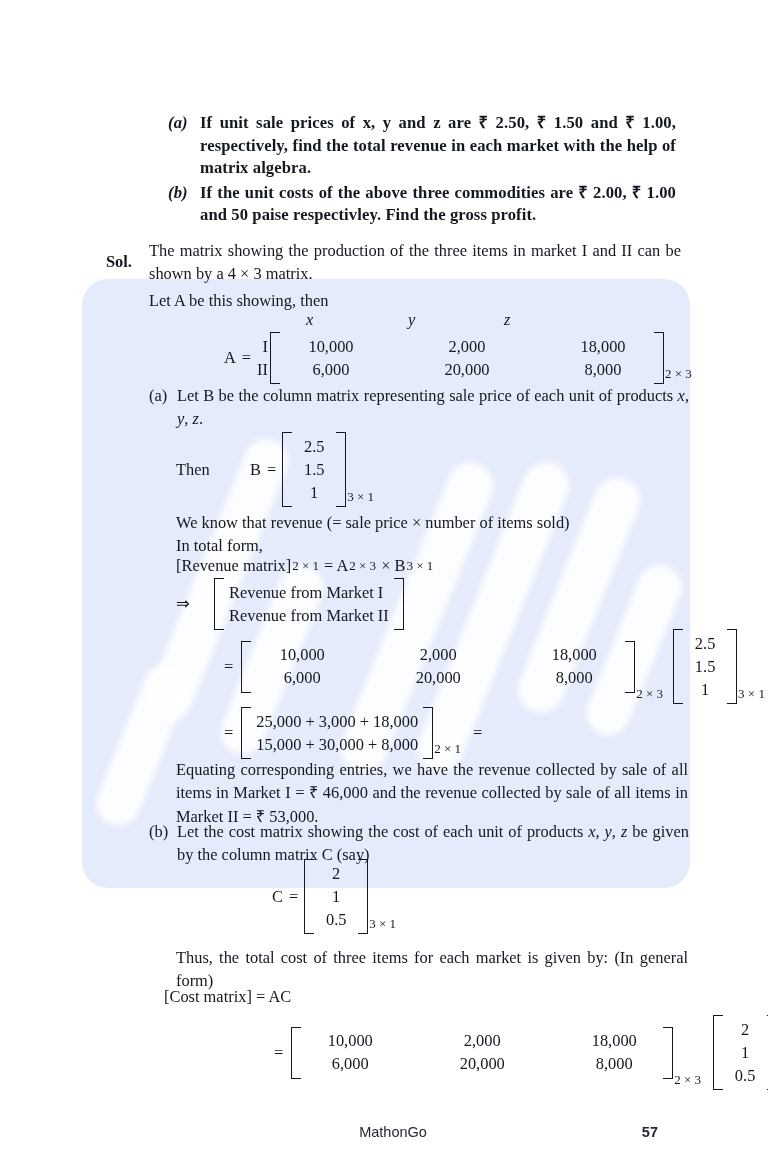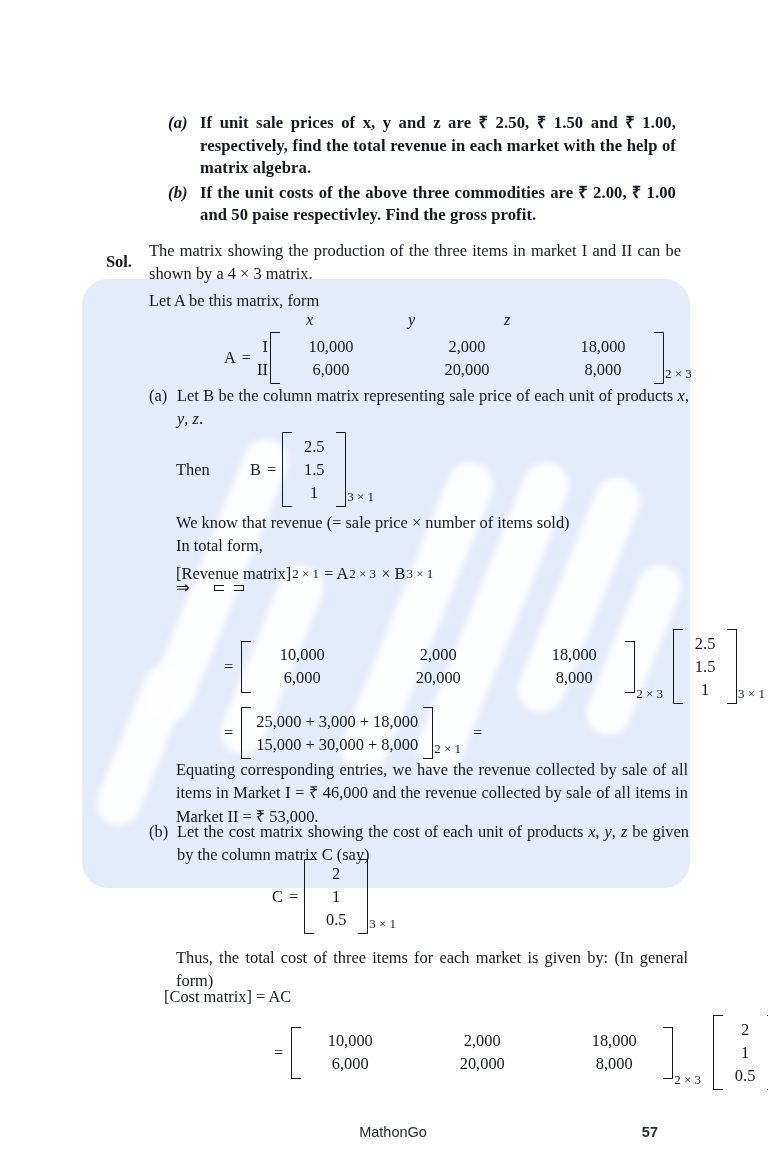--- a/index.html
+++ b/index.html
@@ -226,21 +226,21 @@
         <div class="marker">(b)</div>
         <div class="qtext just">If the unit costs of the above three commodities are ₹ 2.00, ₹ 1.00 and 50 paise respectivley. Find the gross profit.</div>
       </div>
     </div>
 
     <div class="solrow row">
       <div class="marker">Sol.</div>
       <div class="soltext just">The matrix showing the production of the three items in market I and II can be shown by a 4 × 3 matrix.</div>
     </div>
 
-    <div class="para" style="left:149px; top:289px;">Let A be this matrix, form</div>
+    <div class="para" style="left:149px; top:289px;">Let A be this showing, then</div>
 
     <div class="collab" style="left:306px; top:310px;">x</div>
     <div class="collab" style="left:408px; top:310px;">y</div>
     <div class="collab" style="left:504px; top:310px;">z</div>
 
     <div class="eqline" style="left:224px; top:332px;">
       <span>A</span>
       <span style="margin:0 6px;">=</span>
       <span class="rowlab">
         <span>I</span>
@@ -288,34 +288,40 @@
             </span>
         </span>
         <span class="brk brk-r"></span>
       </span>
       <span class="sub">3 × 1</span>
     </div>
 
     <div class="para" style="left:176px; top:511px;">We know that revenue (= sale price × number of items sold)</div>
     <div class="para" style="left:176px; top:534px;">In total form,</div>
 
-    <div class="eqline" style="left:176px; top:556px;margin-top:8px;">
+    <div class="eqline" style="left:176px; top:556px;">
       <span>[Revenue matrix]</span>
       <span class="sub">2 × 1</span>
       <span style="margin-left:5px;">= A</span>
       <span class="sub">2 × 3</span>
       <span style="margin-left:5px;">× B</span>
       <span class="sub">3 × 1</span>
     </div>
 
     <div class="eqline" style="left:176px; top:578px;">
       <span style="width:38px;">⇒</span>
       <span class="mx">
         <span class="brk brk-l"></span>
         <span class="mx-body">
+          <span class="mx-row">
+              <span class="mx-cell">Revenue from Market I</span>
+            </span>
+          <span class="mx-row">
+              <span class="mx-cell">Revenue from Market II</span>
+            </span>
         </span>
         <span class="brk brk-r"></span>
       </span>
     </div>
 
     <div class="eqline" style="left:224px; top:629px;">
       <span style="margin-right:8px;">=</span>
       <span class="mx">
         <span class="brk brk-l"></span>
         <span class="mx-body">

